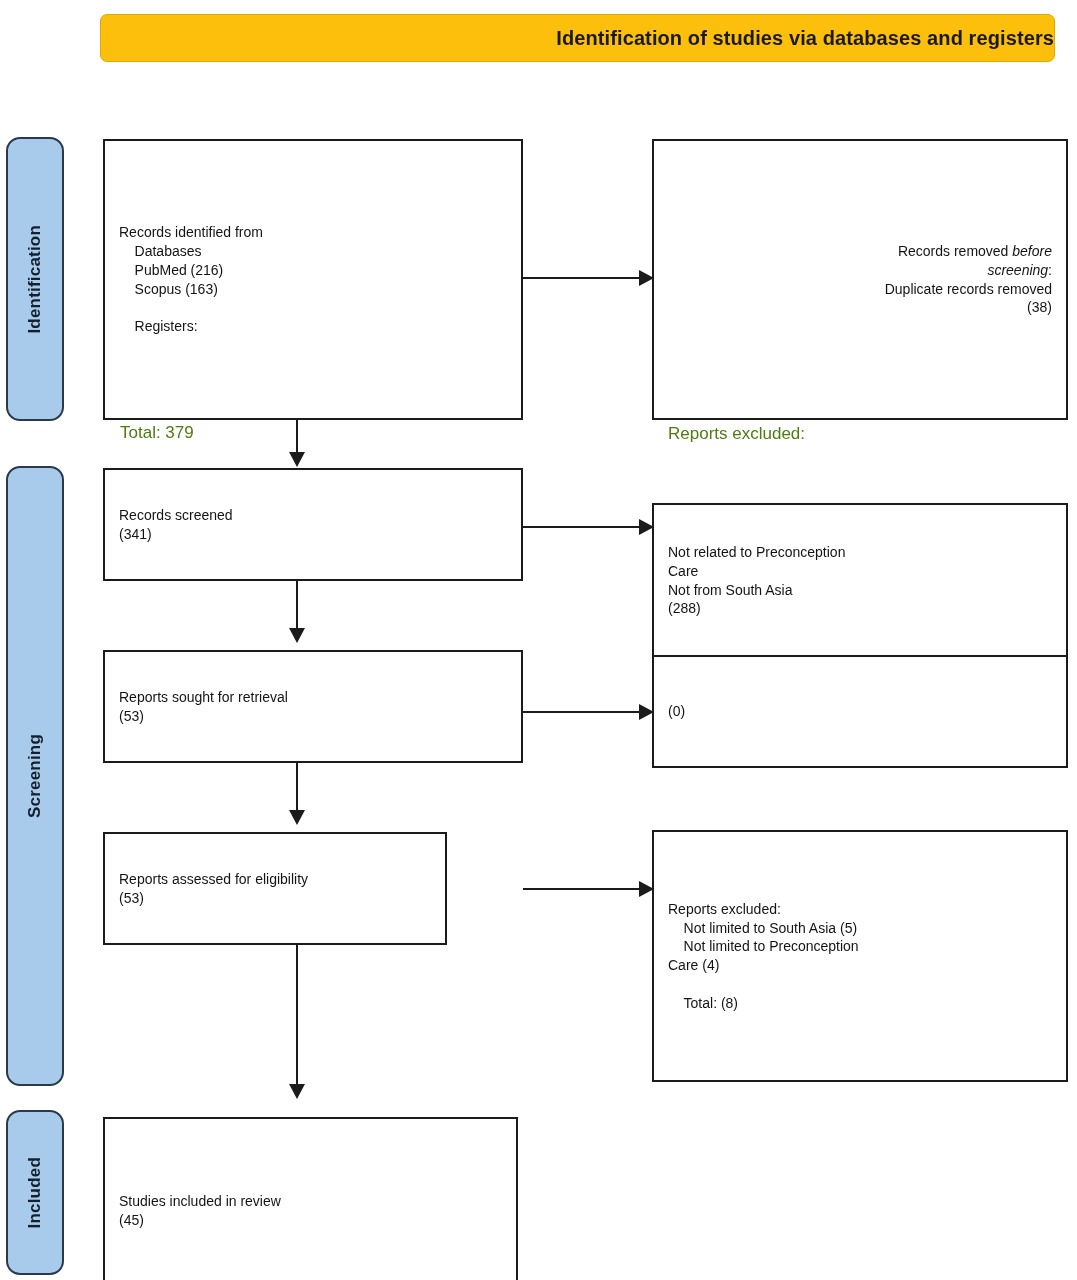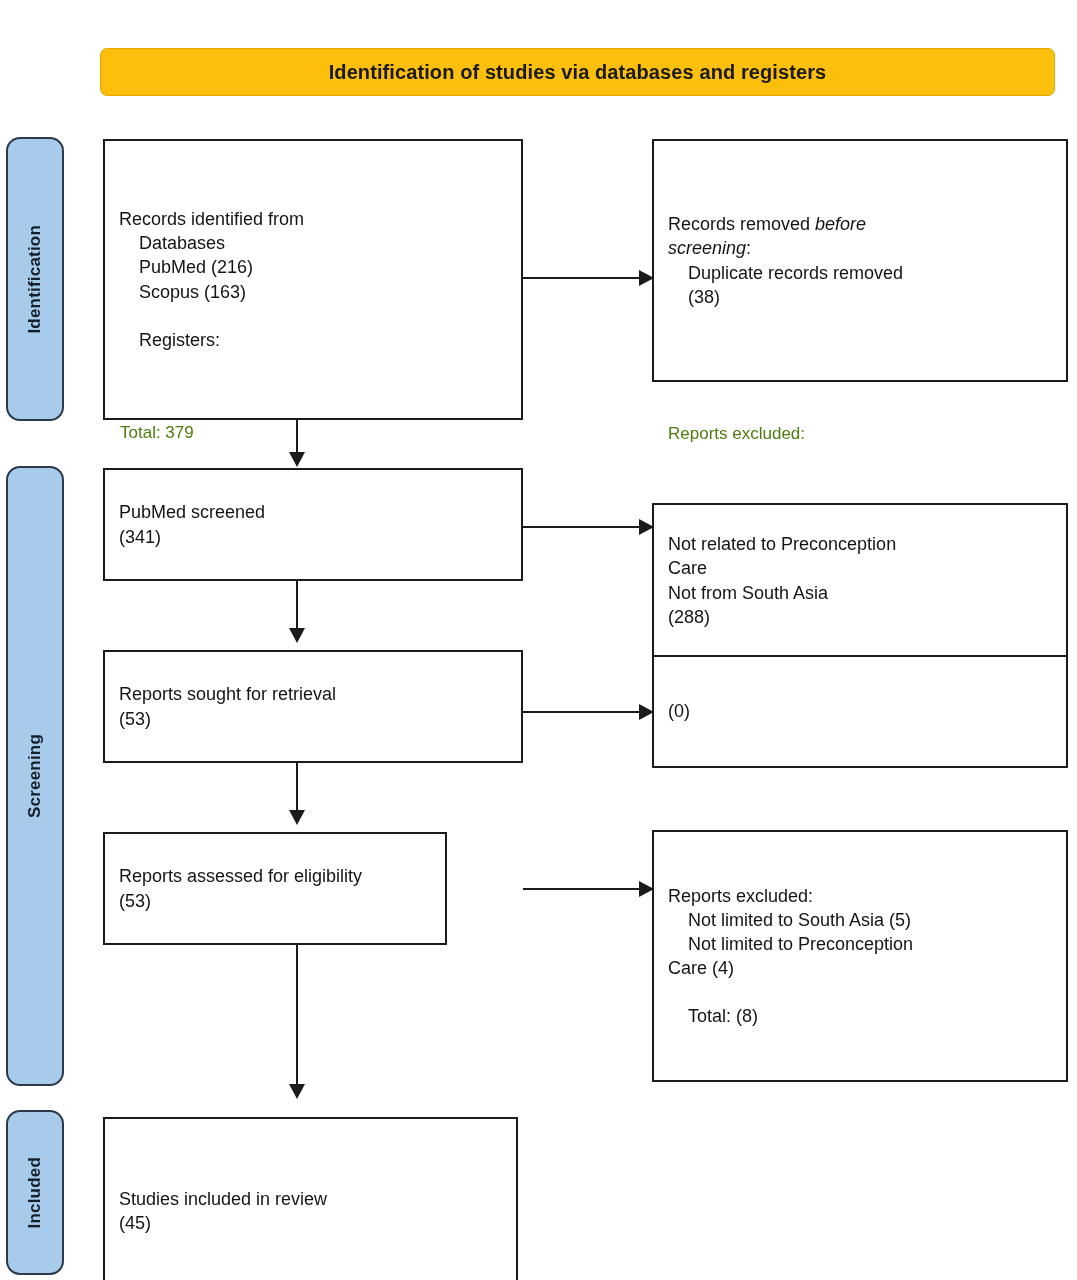--- a/index.html
+++ b/index.html
@@ -25,23 +25,22 @@
     position: absolute;
     left: 100px;
     top: 14px;
     width: 955px;
     height: 48px;
     background: #FCBF0B;
     border: 1px solid #E2A900;
     border-radius: 7px;
     display: flex;
     align-items: center;
-    justify-content: center;
+    justify-content: flex-end;
     box-sizing: border-box;
-    margin-top: 34px;
   }
   .header-banner .title {
     font-size: 20px;
     font-weight: bold;
     color: #1a1a1a;
     letter-spacing: 0.1px;
     text-align: center;
     line-height: 1.1;
   }
 
@@ -76,35 +75,35 @@
     position: absolute;
     background: #ffffff;
     border: 2px solid #1b1b1b;
     box-sizing: border-box;
     padding: 0 14px;
     display: flex;
     flex-direction: column;
     justify-content: center;
   }
   .flow-box .box-text {
-    font-size: 18px;
+    font-size: 14px;
     line-height: 1.34;
     color: #141414;
     white-space: pre-wrap;
   }
 
   
   #box-identified  { left: 103px; top: 139px; width: 420px; height: 281px; }
   #box-screened    { left: 103px; top: 468px; width: 420px; height: 113px; }
   #box-sought      { left: 103px; top: 650px; width: 420px; height: 113px; }
   #box-assessed    { left: 103px; top: 832px; width: 344px; height: 113px; }
   #box-included    { left: 103px; top: 1117px; width: 415px; height: 188px; }
 
   
-  #box-removed     { left: 652px; top: 139px; width: 416px; height: 243px; }
+  #box-removed     { left: 652px; top: 139px; width: 416px; height: 281px; text-align: right; }
   #box-excl-screen { left: 652px; top: 455px; width: 416px; height: 155px; margin-top: 48px; }
   #box-notretr     { left: 652px; top: 655px; width: 416px; height: 113px; }
   #box-excl-elig   { left: 652px; top: 830px; width: 416px; height: 252px; }
 
   
   .ital { font-style: italic; }
 
   
   .free-label {
     position: absolute;
@@ -179,21 +178,21 @@
 
   <div class="hline" style="left:523px; top:277px; width:119px;"></div>
   <div class="arrow-right" style="left:639px; top:270px;"></div>
 
   <div class="free-label" id="label-total-379">Total: 379</div>
 
   <div class="vline" style="left:296px; top:420px; height:35px;"></div>
   <div class="arrow-down" style="left:289px; top:452px;"></div>
 
   <div class="flow-box" id="box-screened">
-    <div class="box-text">PubMed screened</div>
+    <div class="box-text">Records screened</div>
     <div class="box-text">(341)</div>
   </div>
 
   <div class="free-label" id="label-excluded-screening">Reports excluded:</div>
 
   <div class="flow-box" id="box-excl-screen">
     <div class="box-text">Not related to Preconception</div>
     <div class="box-text">Care</div>
     <div class="box-text">Not from South Asia</div>
     <div class="box-text">(288)</div>

